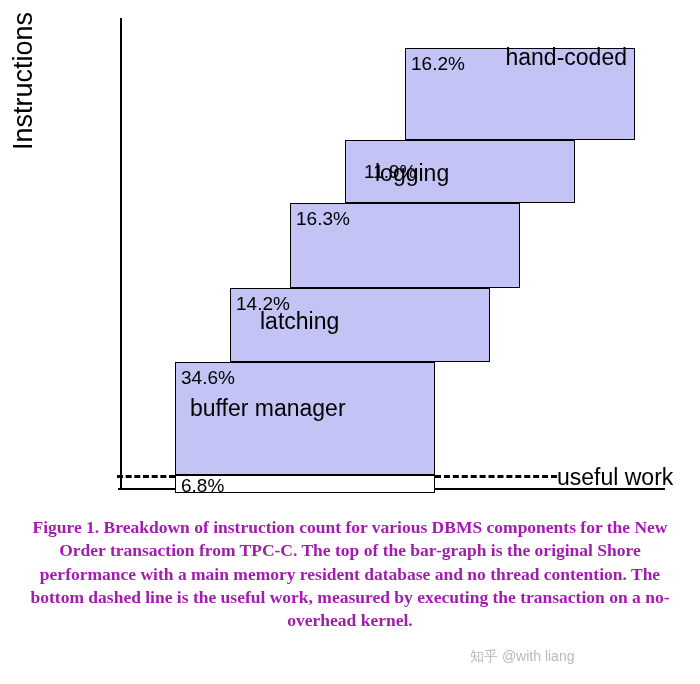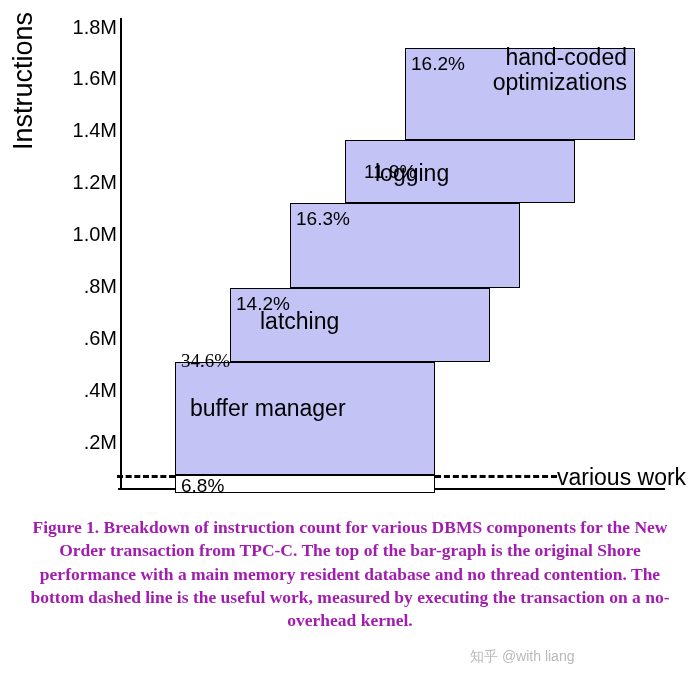--- a/index.html
+++ b/index.html
@@ -123,63 +123,51 @@
     white-space:nowrap;
   }
 </style>
 </head>
 <body>
 
 <div id="chart-area">
 
   <div class="axis-label-y">Instructions</div>
 
-  <div id="ytick-col">
-    <div class="ytick" style="top:16px;">1.8M</div>
-    <div class="ytick" style="top:67px;">1.6M</div>
-    <div class="ytick" style="top:119px;">1.4M</div>
-    <div class="ytick" style="top:171px;">1.2M</div>
-    <div class="ytick" style="top:223px;">1.0M</div>
-    <div class="ytick" style="top:275px;">.8M</div>
-    <div class="ytick" style="top:327px;">.6M</div>
-    <div class="ytick" style="top:379px;">.4M</div>
-    <div class="ytick" style="top:431px;">.2M</div>
-  </div>
 
   <div id="axis-vline"></div>
   <div id="axis-hline"></div>
 
   <div id="plot">
 
     <div class="bar" style="left:285px; top:24px; width:230px; height:92px;"></div>
     <div class="bar-pct" style="left:291px; top:29px;">16.2%</div>
     <div class="bar-name two-line" style="left:325px; top:21px; width:182px;">
       <div>hand-coded</div>
-      <div>optimizations</div>
     </div>
 
     <div class="bar" style="left:225px; top:116px; width:230px; height:63px;"></div>
     <div class="bar-pct" style="left:244px; top:121px;margin-top:16px;">11.9%</div>
     <div class="bar-name" style="left:255px; top:136px; width:192px;">logging</div>
 
     <div class="bar" style="left:170px; top:179px; width:230px; height:85px;"></div>
     <div class="bar-pct" style="left:176px; top:184px;">16.3%</div>
 
     <div class="bar" style="left:110px; top:264px; width:260px; height:74px;"></div>
     <div class="bar-pct" style="left:116px; top:269px;">14.2%</div>
     <div class="bar-name" style="left:140px; top:284px; width:222px;">latching</div>
 
     <div class="bar" style="left:55px; top:338px; width:260px; height:113px;"></div>
-    <div class="bar-pct" style="left:61px; top:326px;font-family:Liberation Serif, serif;">34.6%</div>
+    <div class="bar-pct" style="left:61px; top:343px;">34.6%</div>
     <div class="bar-name" style="left:70px; top:371px; width:236px; text-align:left;">buffer manager</div>
 
     <div class="bar" style="left:55px; top:451px; width:260px; height:18px; background:#ffffff;"></div>
     <div class="bar-pct" style="left:61px; top:451px;">6.8%</div>
 
     <div class="dashed-line" style="left:-3px; top:451px; width:58px;"></div>
     <div class="dashed-line" style="left:315px; top:451px; width:122px;"></div>
 
-    <div id="useful-work-label" style="left:437px; top:440px;">various work</div>
+    <div id="useful-work-label" style="left:437px; top:440px;">useful work</div>
   </div>
 </div>
 
 <div id="caption">Figure 1.  Breakdown of instruction count for various DBMS components for the New Order transaction from TPC-C. The top of the bar-graph is the original Shore performance with a main memory resident database and no thread contention. The bottom dashed line is the useful work, measured by executing the transaction on a no-overhead kernel.</div>
 <div id="watermark">知乎 @with liang</div>
 
 </body></html>

